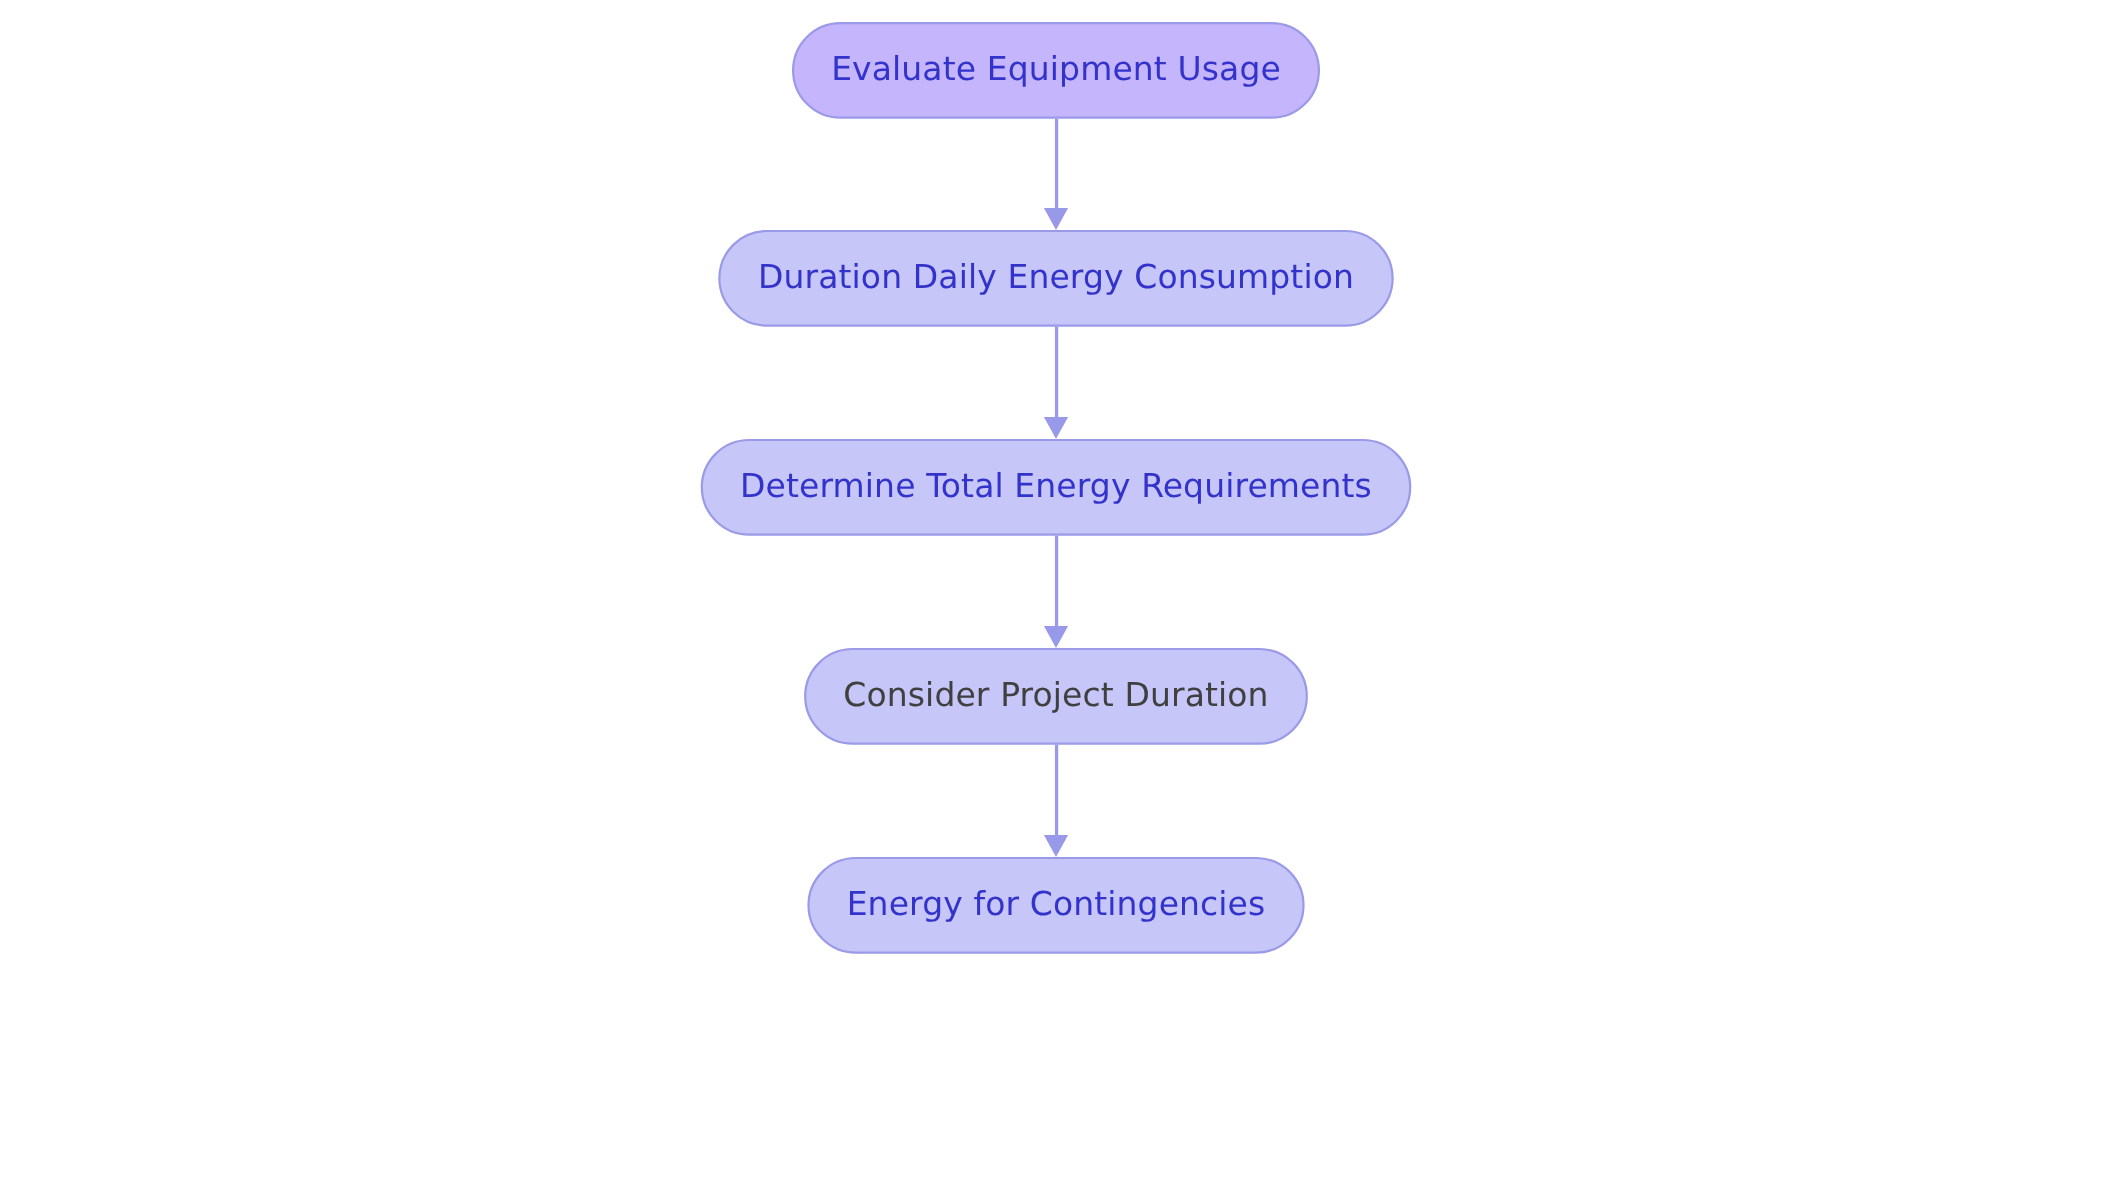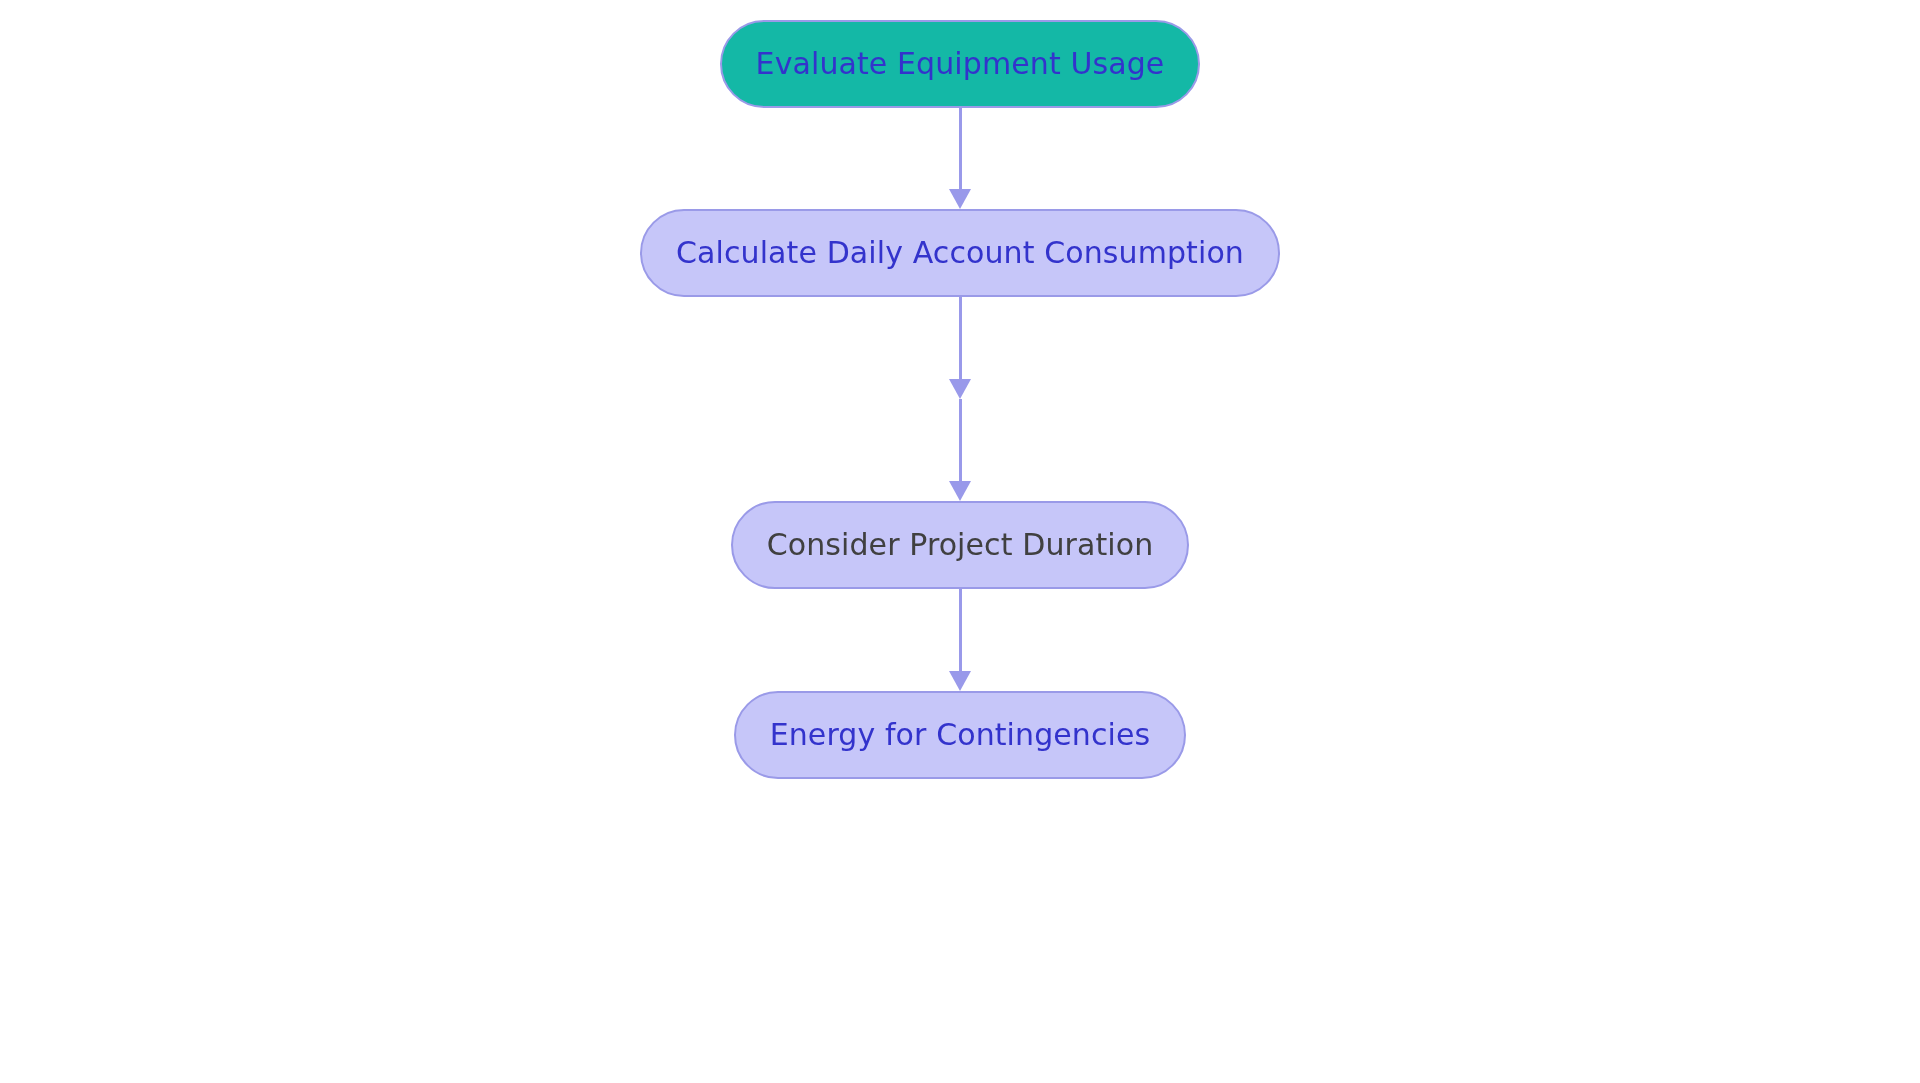--- a/index.html
+++ b/index.html
@@ -76,38 +76,41 @@
 
   .spacer-top { height: 20px; flex: 0 0 auto; }
 </style>
 </head>
 <body style="background: rgb(255, 255, 255);">
 
 <div id="flowchart">
 
   <div class="spacer-top"></div>
 
-  <div class="node" style="background: #14b8a6; border-color: rgb(154, 154, 232);">
+  <div class="node" style="background: #c4b5fd; border-color: rgb(154, 154, 232);">
     <span class="node-label" style="color: rgb(51, 51, 204);">Evaluate Equipment Usage</span>
   </div>
 
   <div class="connector gap-1">
     <div class="connector-line" style="background: rgb(153, 153, 234);"></div>
     <div class="connector-head" style="border-top-color: rgb(153, 153, 234);"></div>
   </div>
 
   <div class="node" style="background: rgb(198, 198, 249); border-color: rgb(154, 154, 232);">
-    <span class="node-label" style="color: rgb(51, 51, 204);">Calculate Daily Account Consumption</span>
+    <span class="node-label" style="color: rgb(51, 51, 204);">Duration Daily Energy Consumption</span>
   </div>
 
   <div class="connector gap-2">
     <div class="connector-line" style="background: rgb(153, 153, 234);"></div>
     <div class="connector-head" style="border-top-color: rgb(153, 153, 234);"></div>
   </div>
 
+  <div class="node" style="background: rgb(198, 198, 249); border-color: rgb(154, 154, 232);">
+    <span class="node-label" style="color: rgb(51, 51, 204);">Determine Total Energy Requirements</span>
+  </div>
 
   <div class="connector gap-3">
     <div class="connector-line" style="background: rgb(153, 153, 234);"></div>
     <div class="connector-head" style="border-top-color: rgb(153, 153, 234);"></div>
   </div>
 
   <div class="node" style="background: rgb(198, 198, 249); border-color: rgb(154, 154, 232);">
     <span class="node-label" style="color: #404040; text-align: center;">Consider Project Duration</span>
   </div>
 

